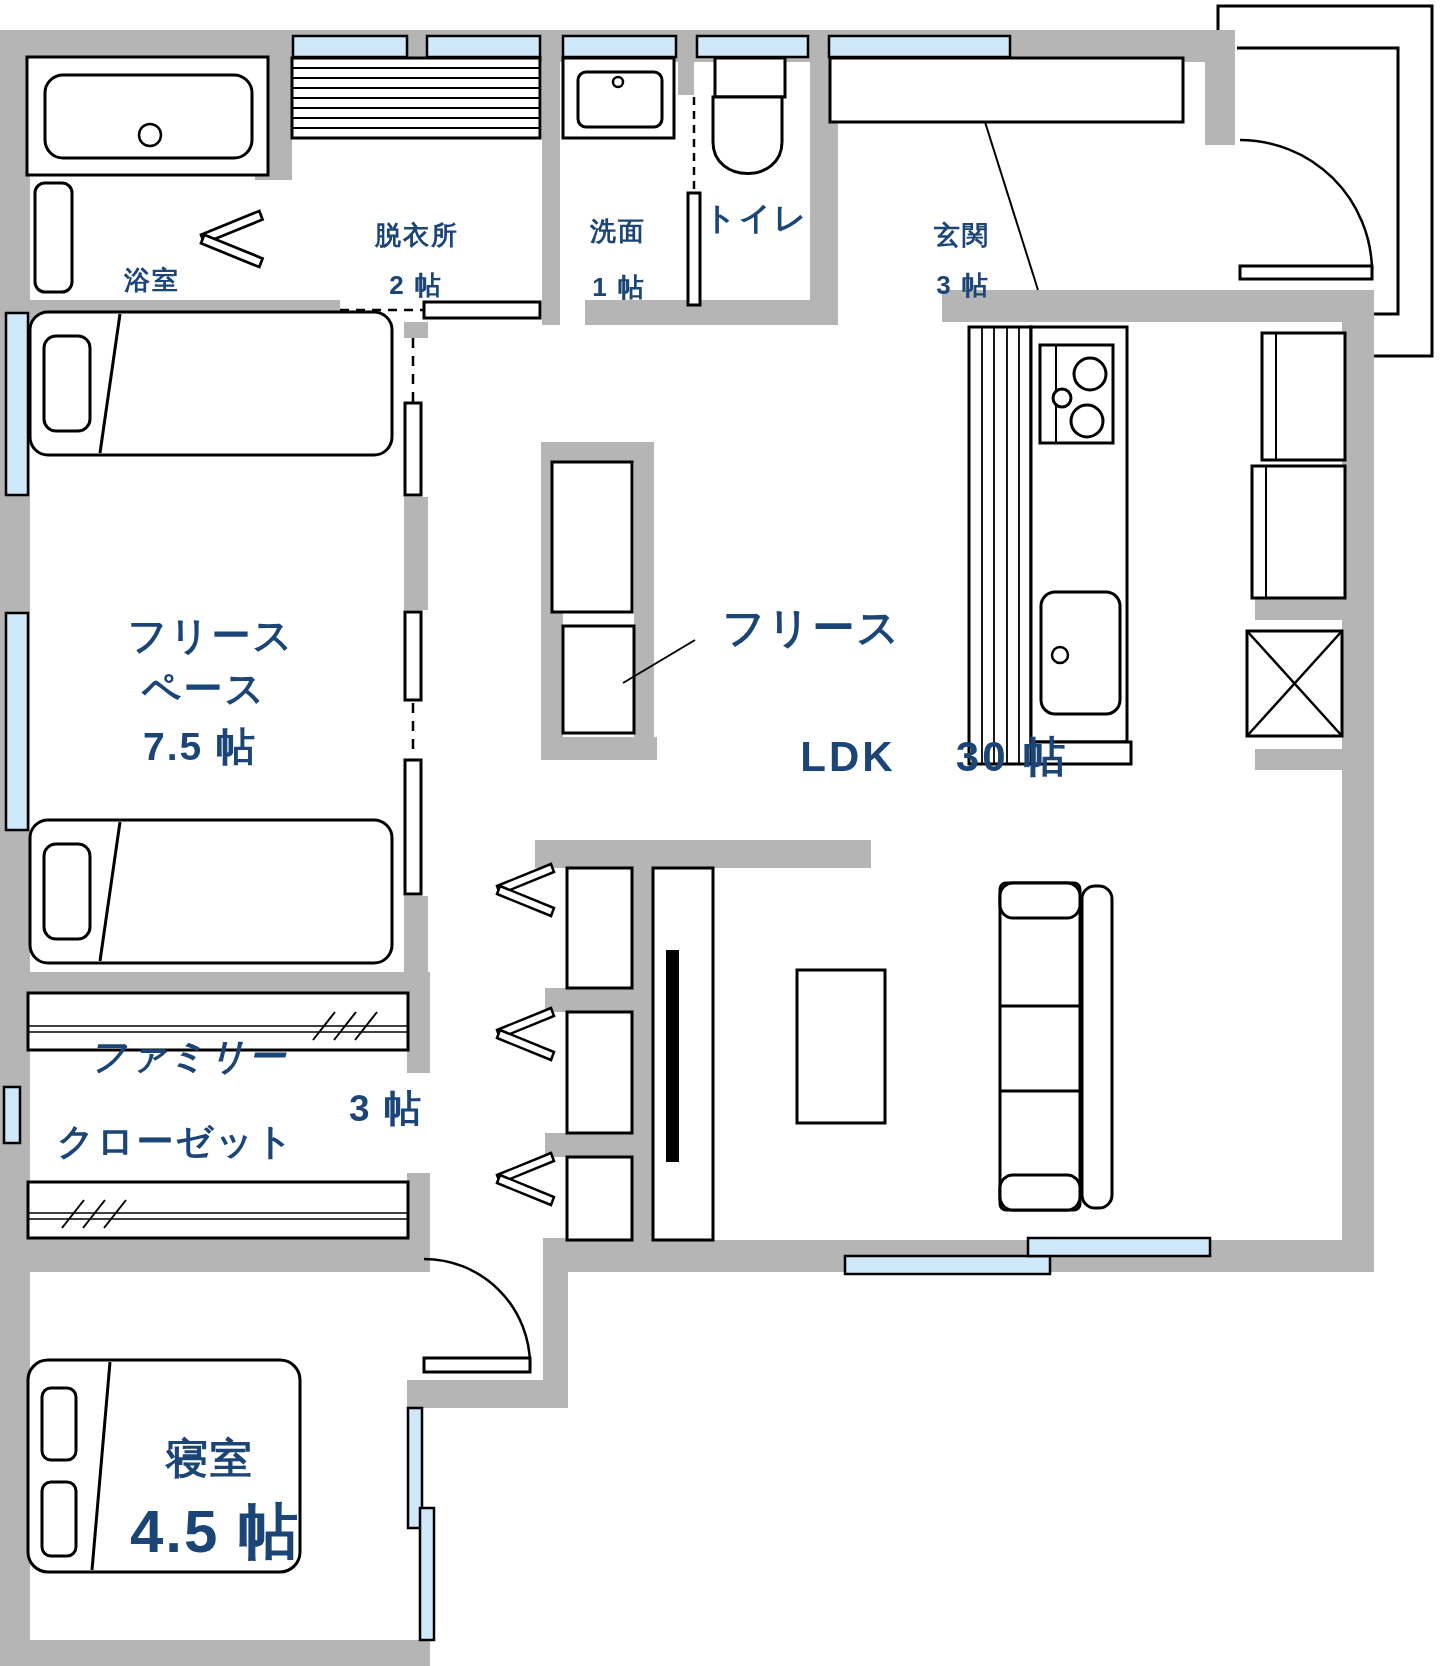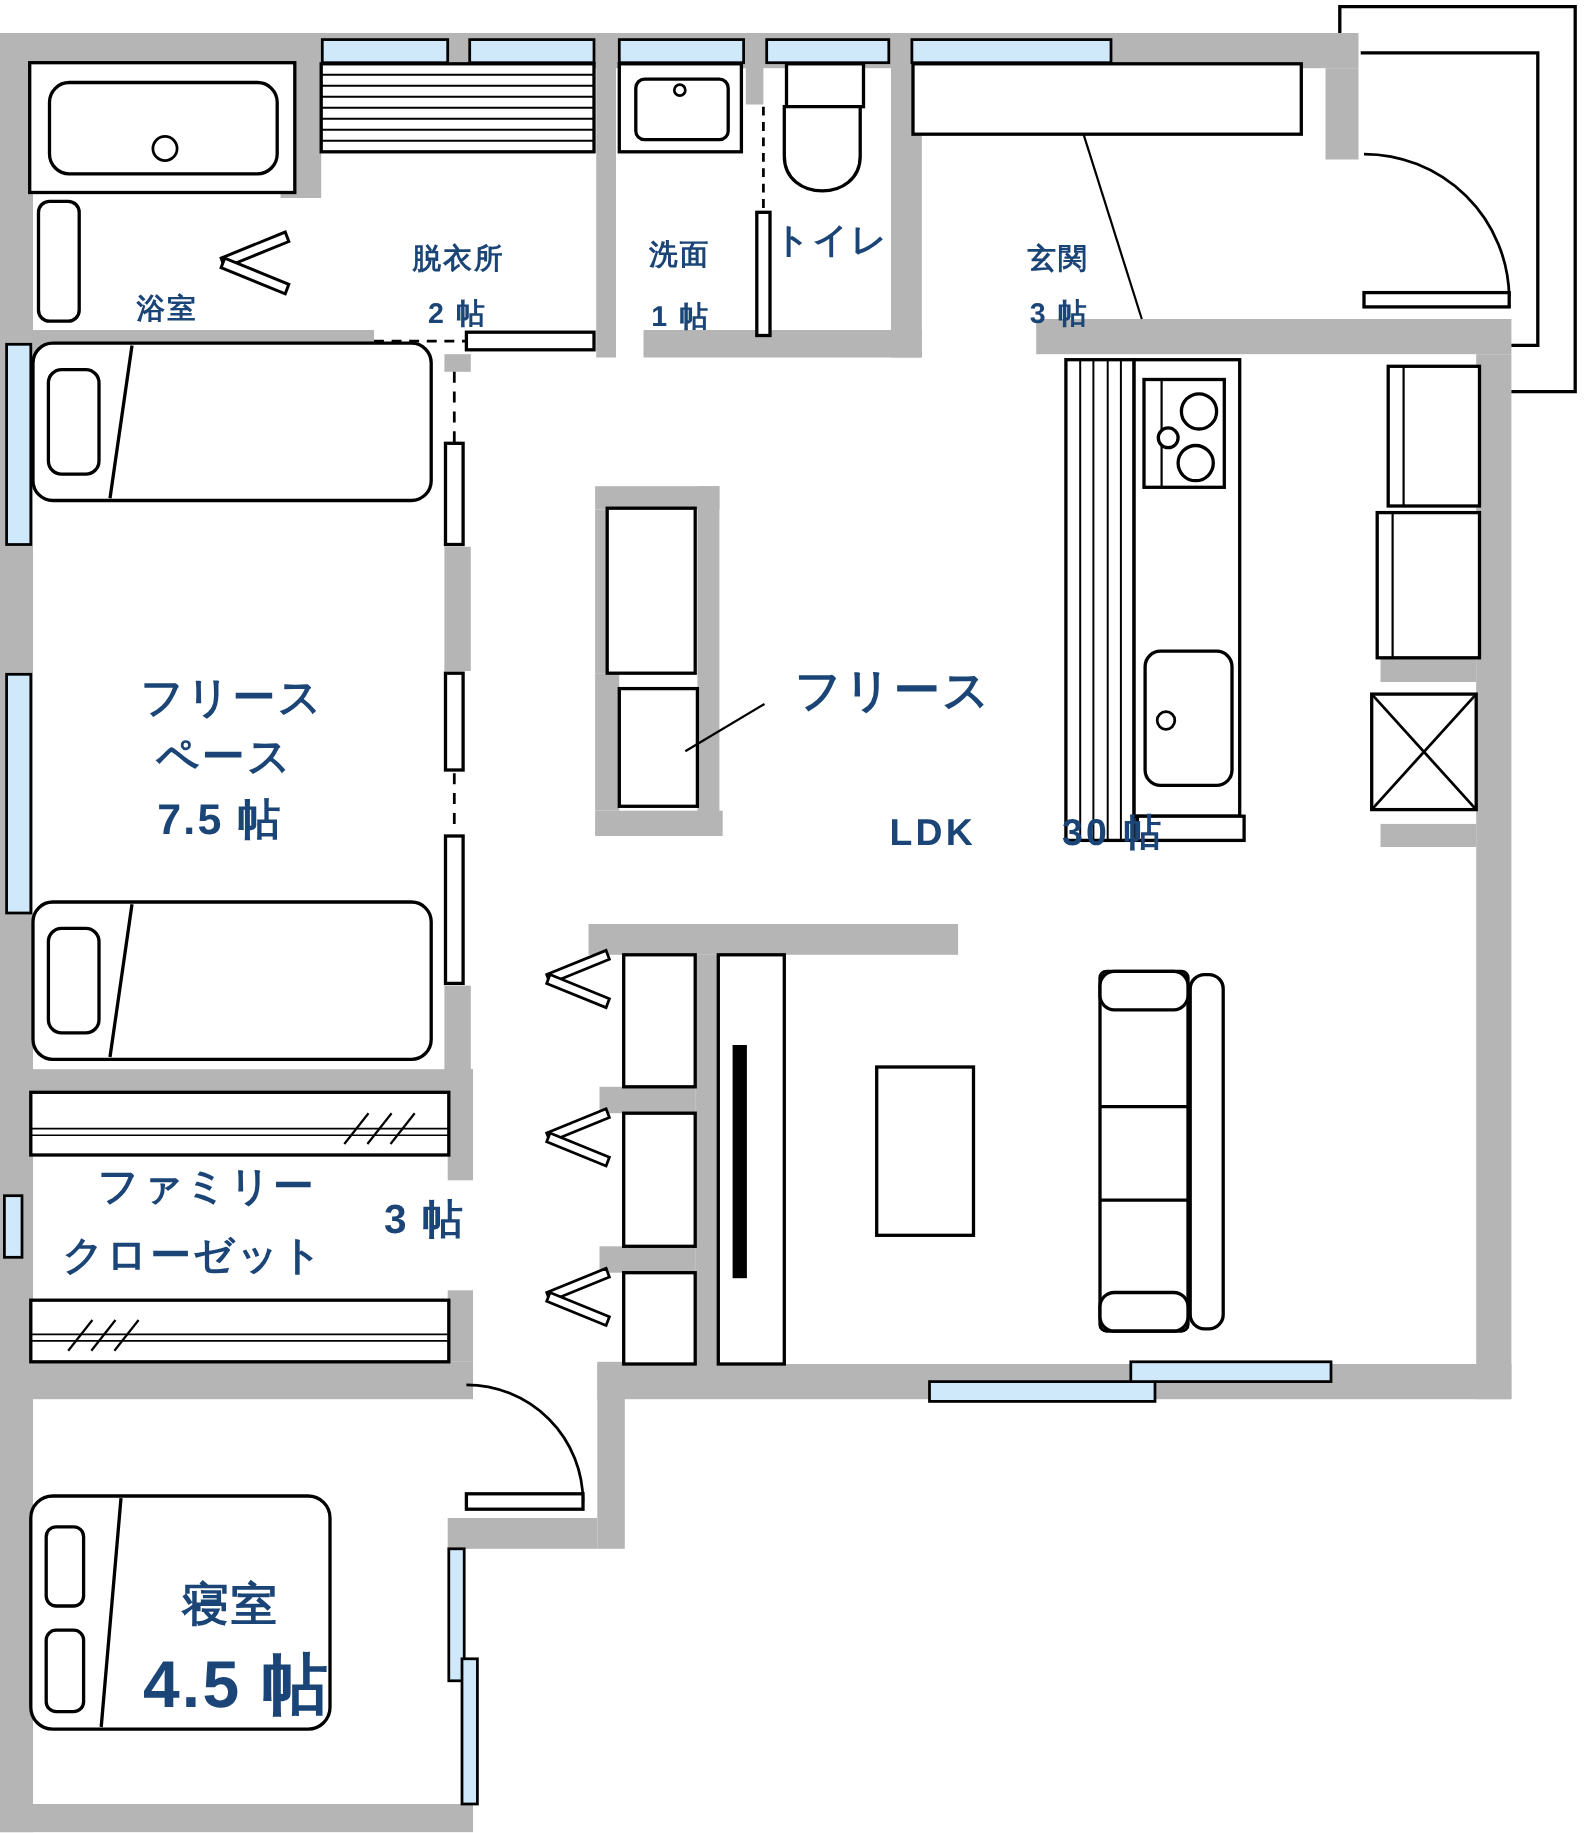--- a/index.html
+++ b/index.html
@@ -12,21 +12,21 @@
     position:absolute;transform:translate(-50%,-50%);
     font-weight:bold;color:#1b4577;white-space:nowrap;letter-spacing:2px;
     font-family:"Liberation Sans","DejaVu Sans",sans-serif;line-height:1;
   }
   .f29{font-size:32px;}
   .f37{font-size:37px;}
   .f38{font-size:26px;margin-top:44px;}
   .f39{font-size:39px;margin-top:24px;}
   .f42{font-size:42px;}
   .f44{font-size:60px;}
-  .f46{font-size:34px;letter-spacing:3px;}
+  .f46{font-size:42px;letter-spacing:3px;}
 </style>
 </head>
 <body>
 
 <div class="stage">
 
 <svg class="plan" width="1442" height="1666" viewBox="0 0 1442 1666">
 
   <g fill="#b5b5b5" stroke="none">
     <rect x="0" y="30" width="1235" height="32"></rect>
@@ -252,19 +252,19 @@
 <div class="lbl f38" style="left:619px;top:243px;">1 帖</div>
 <div class="lbl f29" style="left:756px;top:218px;">トイレ</div>
 <div class="lbl f38" style="left:962px;top:191px;">玄関</div>
 <div class="lbl f38" style="left:963px;top:241px;">3 帖</div>
 <div class="lbl f39" style="left:211px;top:611px;">フリース</div>
 <div class="lbl f39" style="left:204px;top:664px;">ペース</div>
 <div class="lbl f39" style="left:200px;top:722px;">7.5 帖</div>
 <div class="lbl f42" style="left:812px;top:628px;">フリース</div>
 <div class="lbl f46" style="left:848px;top:757px;">LDK</div>
 <div class="lbl f46" style="left:1012px;top:757px;">30 帖</div>
-<div class="lbl f37" style="left:188px;top:1078px;">ファミリー</div>
+<div class="lbl f37" style="left:188px;top:1056px;font-style:italic;">ファミリー</div>
 <div class="lbl f37" style="left:176px;top:1141px;">クローゼット</div>
 <div class="lbl f37" style="left:386px;top:1108px;">3 帖</div>
 <div class="lbl f42" style="left:210px;top:1459px;">寝室</div>
 <div class="lbl f44" style="left:215px;top:1532px;">4.5 帖</div>
 
 </div>
 
 </body></html>

